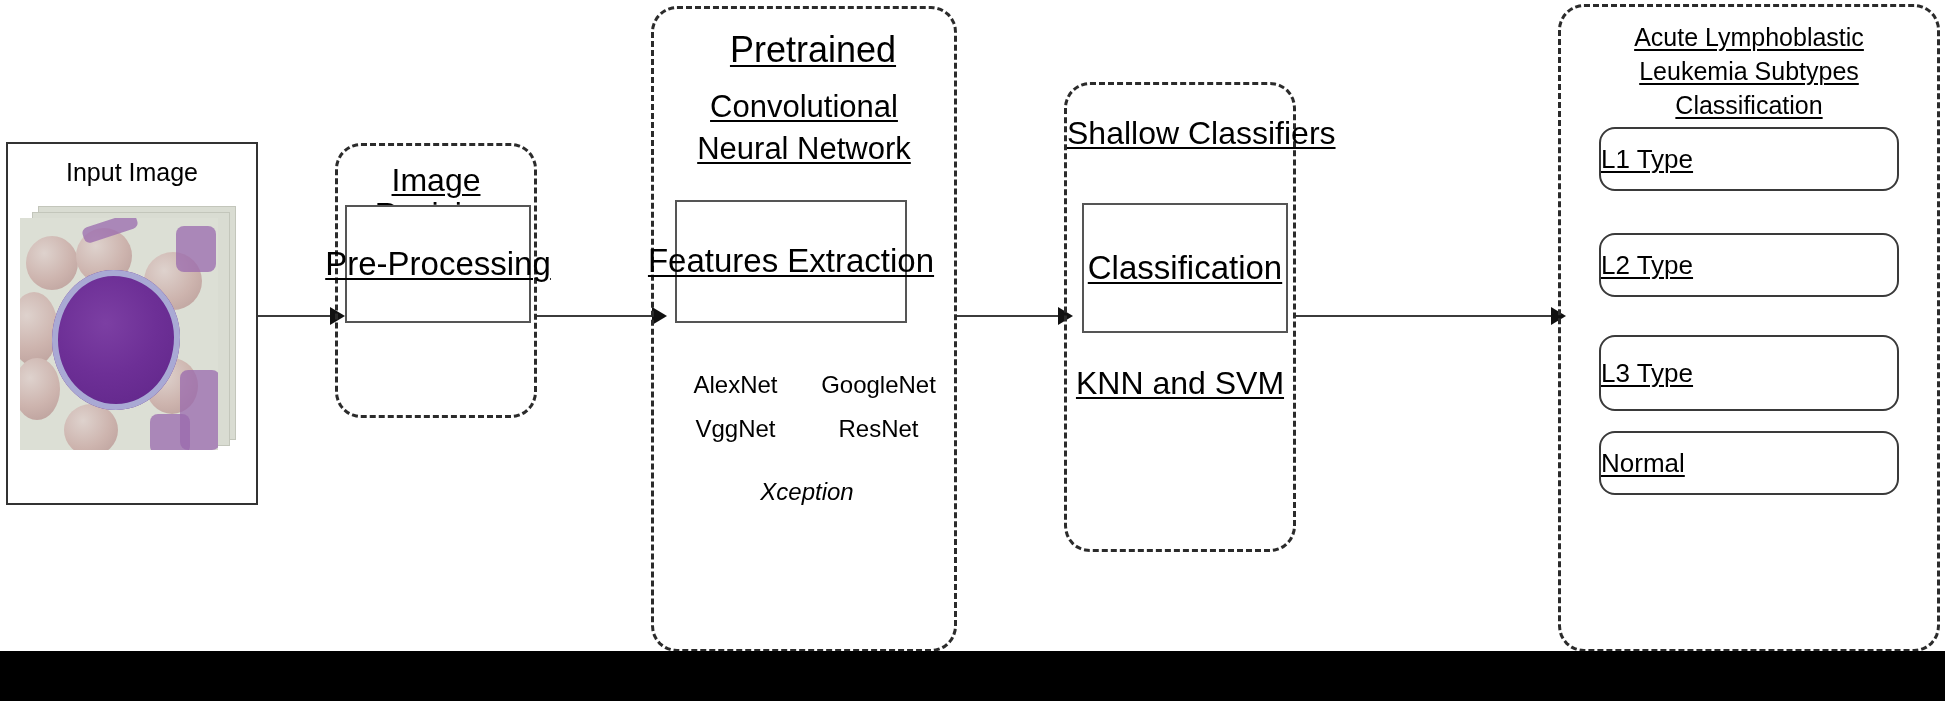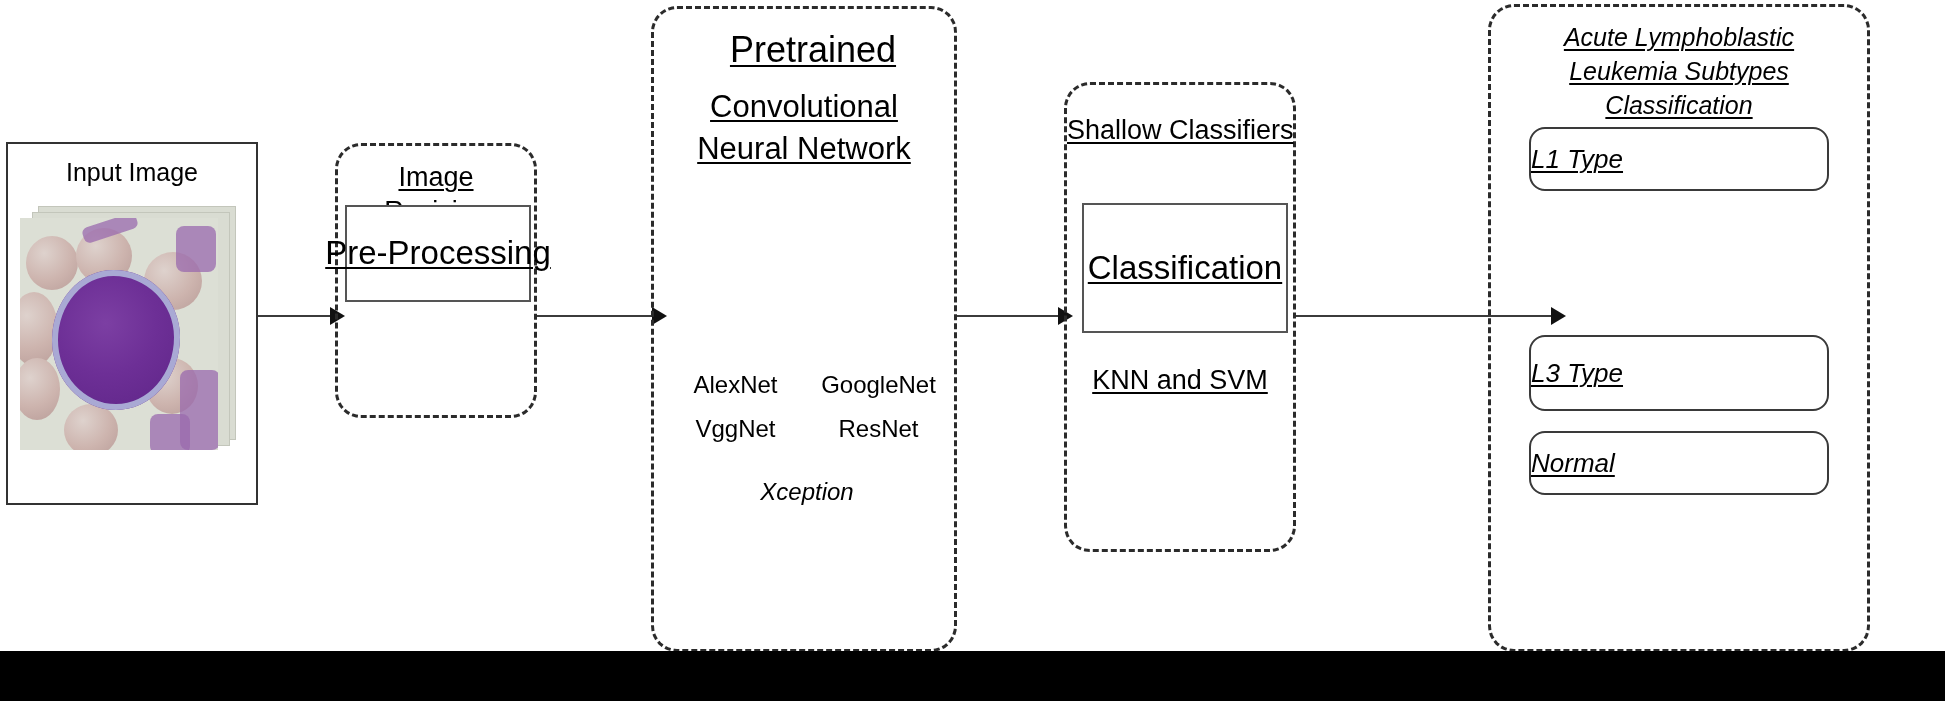--- a/index.html
+++ b/index.html
@@ -51,21 +51,21 @@
   
   .txt {
     color: #000000;
     text-align: center;
     line-height: 1.18;
     white-space: nowrap;
   }
   .u { text-decoration: underline; text-underline-offset: 3px; text-decoration-thickness: 2px; }
 
   .t-input-title { font-size: 25px; }
-  .t-stage-sub   { font-size: 27px; }
+  .t-stage-sub   { font-size: 32px; }
   .t-boxlabel    { font-size: 33px; }
   .t-cnn-title   { font-size: 36px; }
   .t-cnn-sub     { font-size: 31px; }
   .t-netname     { font-size: 24px; }
   .t-out-title   { font-size: 25px; }
   .t-out-label   { font-size: 26px; }
 
   
   .arrow-line {
     position: absolute;
@@ -150,36 +150,39 @@
   <div>
     <div class="arrow-line" style="left:258px; top:315px; width:80px;"></div>
     <div class="arrow-head" style="left:330px; top:307px;"></div>
   </div>
 
   <div class="abs stage-dashed" style="left:335px; top:143px; width:202px; height:275px;">
 
     <div class="abs txt t-stage-sub u" style="left:0; top:16px; width:100%;">Image</div>
     <div class="abs txt t-stage-sub u" style="left:0; top:50px; width:100%;">Resizing</div>
 
-    <div class="abs solid-box" style="left:7px; top:59px; width:186px; height:97px;">
+    <div class="abs solid-box" style="left:7px; top:59px; width:186px; height:118px;">
       <span class="txt t-boxlabel u">Pre-Processing</span>
     </div>
   </div>
 
   <div>
     <div class="arrow-line" style="left:537px; top:315px; width:122px;"></div>
     <div class="arrow-head" style="left:652px; top:307px;"></div>
   </div>
 
   <div class="abs stage-dashed" style="left:651px; top:6px; width:306px; height:646px;">
 
     <div class="abs txt t-cnn-title u" style="left:9px; top:20px; width:100%;">Pretrained</div>
     <div class="abs txt t-cnn-sub u" style="left:0; top:122px; width:100%;">Neural Network</div>
     <div class="abs txt t-cnn-sub u" style="left:0; top:80px; width:100%;">Convolutional</div>
 
+    <div class="abs solid-box" style="left:21px; top:191px; width:232px; height:123px;">
+      <span class="txt t-boxlabel u">Features Extraction</span>
+    </div>
 
     <div class="abs" style="left:10px; top:362px; width:286px;">
       <div style="display:flex;">
         <div class="txt t-netname" style="width:50%;">AlexNet</div>
         <div class="txt t-netname" style="width:50%;">GoogleNet</div>
       </div>
       <div style="display:flex; margin-top:16px;">
         <div class="txt t-netname" style="width:50%;">VggNet</div>
         <div class="txt t-netname" style="width:50%;">ResNet</div>
       </div>
@@ -203,30 +206,33 @@
     </div>
 
     <div class="abs txt t-stage-sub u" style="left:0; top:280px; width:100%;">KNN and SVM</div>
   </div>
 
   <div>
     <div class="arrow-line" style="left:1296px; top:315px; width:262px;"></div>
     <div class="arrow-head" style="left:1551px; top:307px;"></div>
   </div>
 
-  <div class="abs stage-dashed" style="left:1488px; top:4px; width:382px; height:648px;font-style:italic;">
+  <div class="abs stage-dashed" style="left:1558px; top:4px; width:382px; height:648px;">
 
     <div class="abs txt t-out-title u" style="left:0; top:16px; width:100%;">Acute Lymphoblastic</div>
     <div class="abs txt t-out-title u" style="left:0; top:50px; width:100%;">Leukemia Subtypes</div>
     <div class="abs txt t-out-title u" style="left:0; top:84px; width:100%;">Classification</div>
 
     <div class="abs round-box" style="left:38px; top:120px; width:300px; height:64px;">
       <span class="txt t-out-label u">L1 Type</span>
     </div>
 
+    <div class="abs round-box" style="left:38px; top:226px; width:300px; height:64px;">
+      <span class="txt t-out-label u">L2 Type</span>
+    </div>
 
     <div class="abs round-box" style="left:38px; top:328px; width:300px; height:76px;">
       <span class="txt t-out-label u">L3 Type</span>
     </div>
 
     <div class="abs round-box" style="left:38px; top:424px; width:300px; height:64px;">
       <span class="txt t-out-label u">Normal</span>
     </div>
   </div>
 

